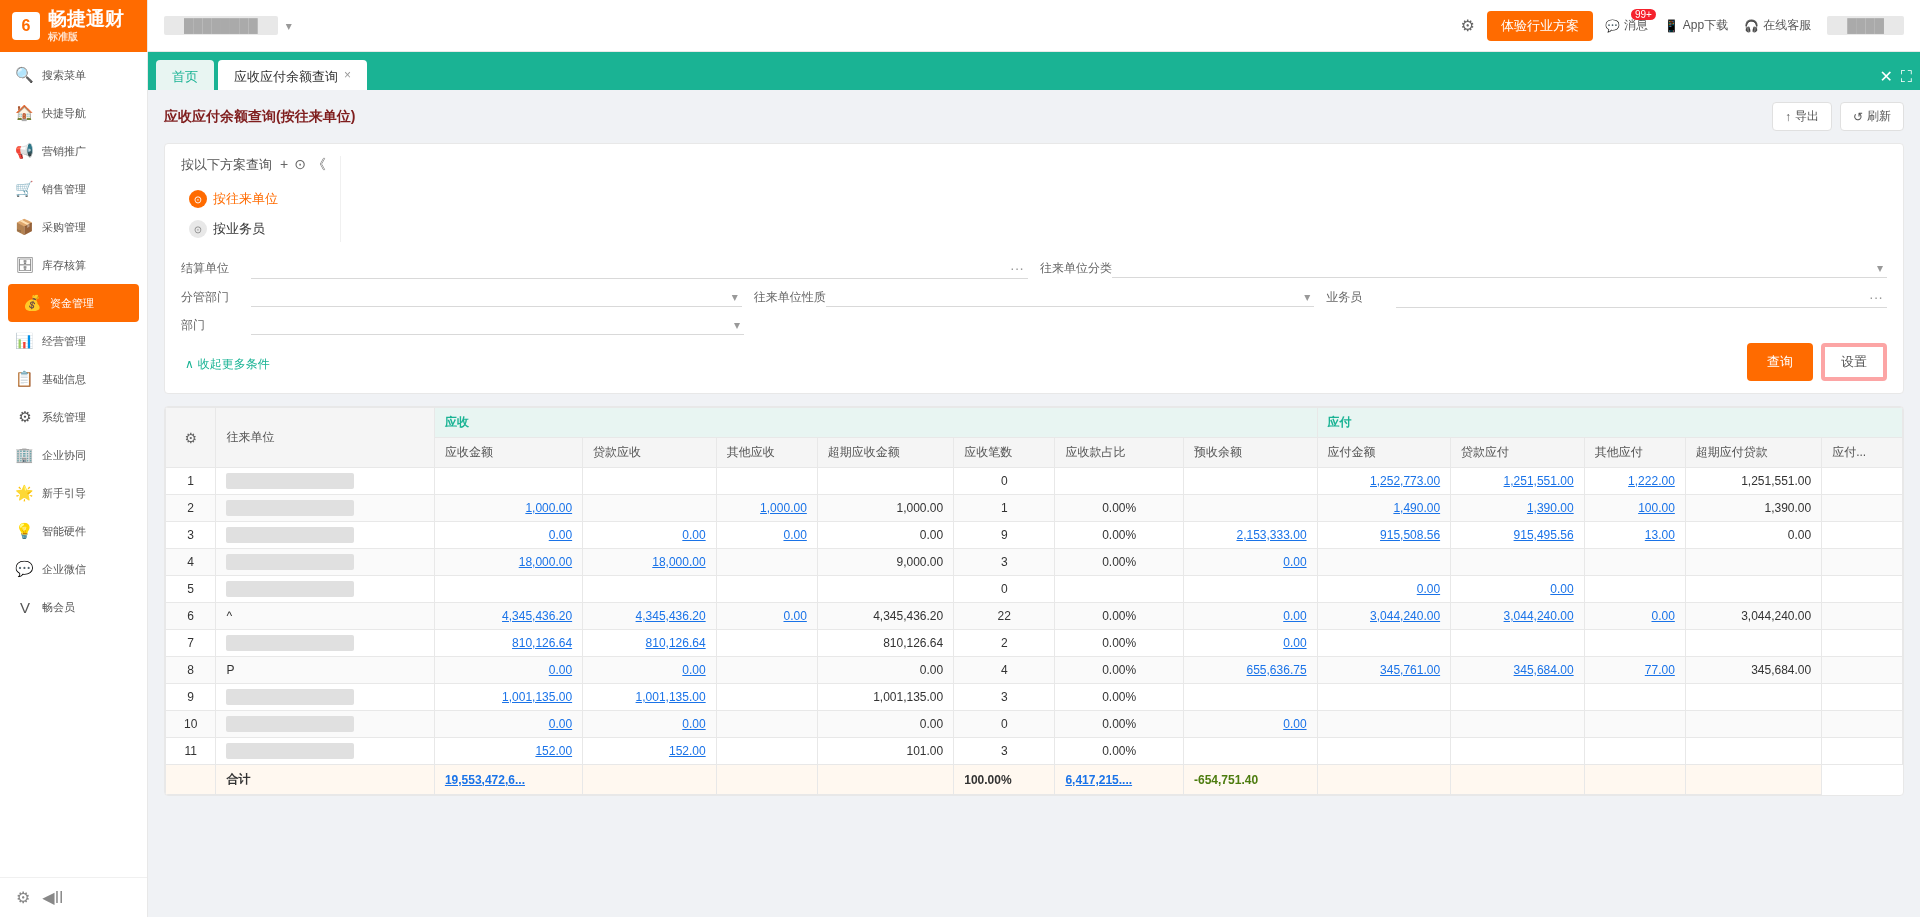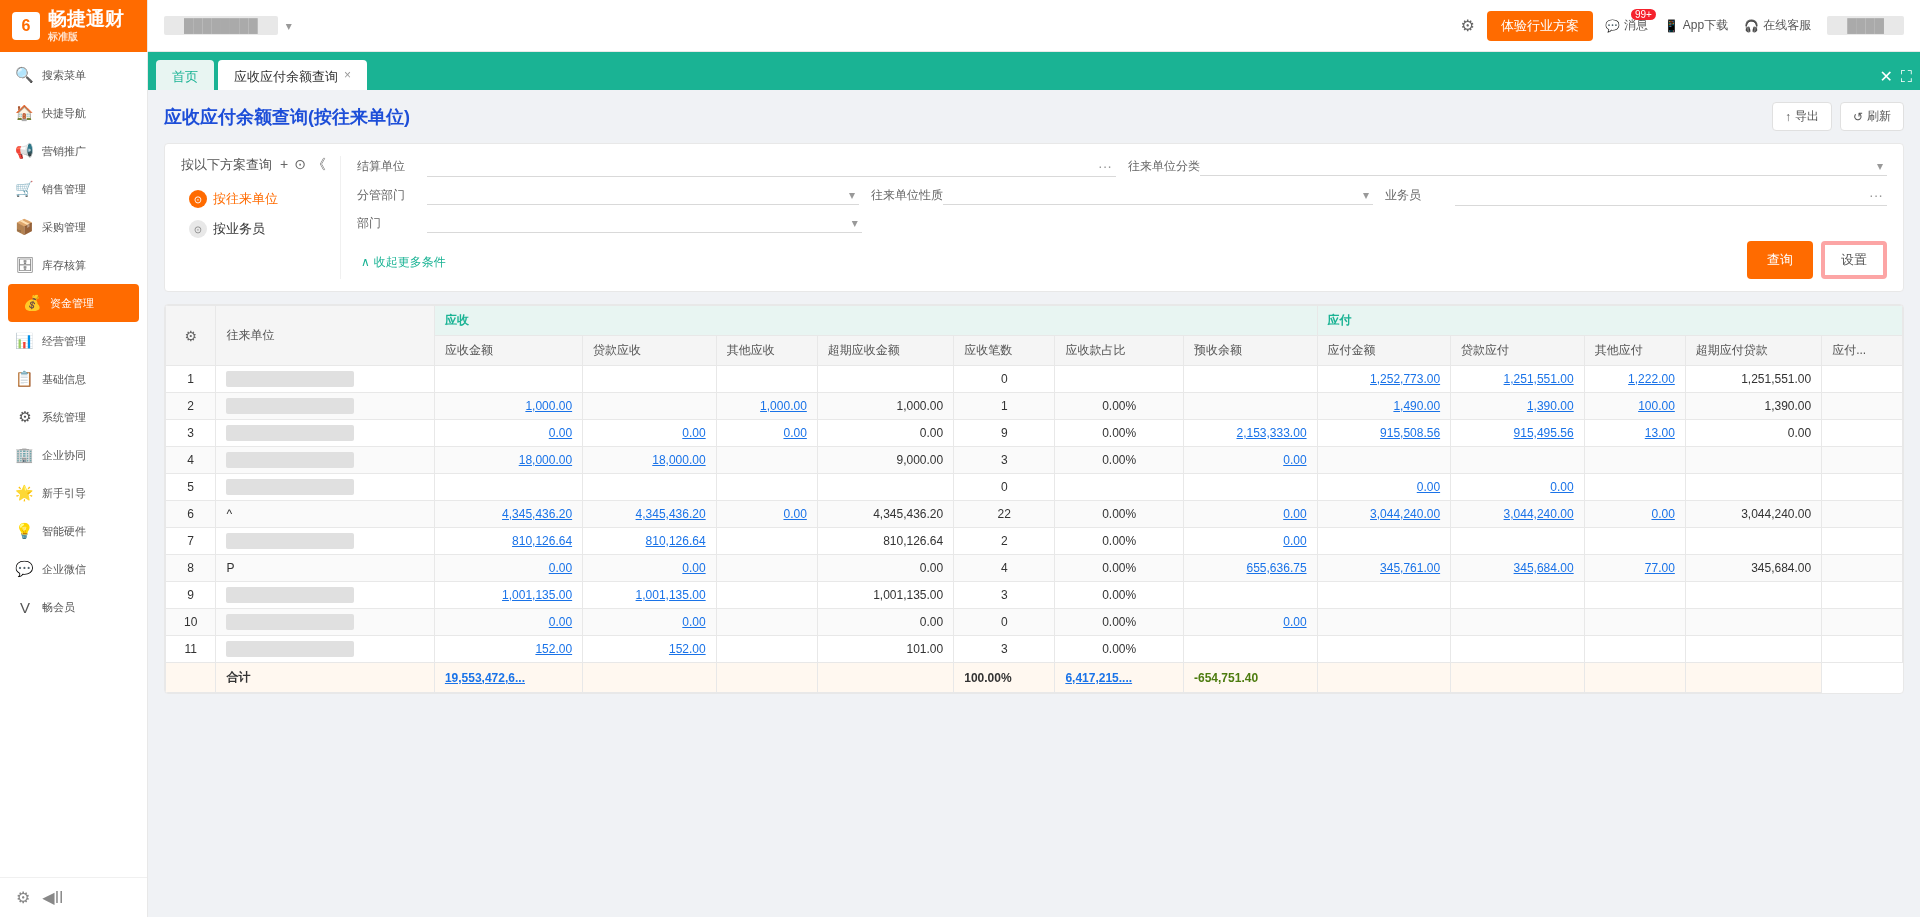--- a/index.html
+++ b/index.html
@@ -85,21 +85,21 @@
       position: absolute; top: 90px; left: 148px; right: 0; bottom: 0;
       background: #f0f2f5; overflow-y: auto;
     }
     .page-container { padding: 12px 16px; }
 
     
     .page-title-bar {
       display: flex; align-items: center; justify-content: space-between;
       margin-bottom: 12px;
     }
-    .page-title { font-size: 18px; font-weight: bold; color: #1d4ed8; }
+    .page-title { font-size: 14px; font-weight: bold; color: #7f1d1d; }
     .page-actions { display: flex; gap: 8px; }
     .btn-export, .btn-refresh {
       display: flex; align-items: center; gap: 4px;
       padding: 5px 12px; border: 1px solid #e0e0e0; background: #fff;
       border-radius: 4px; cursor: pointer; font-size: 12px; color: #555;
     }
 
     
     .filter-panel {
       background: #fff; border-radius: 4px; padding: 12px 16px;
@@ -129,21 +129,21 @@
       align-items: center; padding: 2px 4px; cursor: pointer;
     }
     .filter-select-label { flex: 1; font-size: 12px; color: #999; }
     .filter-chevron { color: #999; font-size: 12px; }
     .collapse-btn {
       display: flex; align-items: center; justify-content: center;
       gap: 4px; color: #1ab394; font-size: 12px; cursor: pointer;
       padding: 4px; margin-top: 4px;
     }
 
-    .filter-body { display: flex; gap: 16px; }
+    .filter-body { display: flex; gap: 16px; flex-direction: column; }
     .filter-left { width: 160px; border-right: 1px solid #f0f0f0; padding-right: 12px; }
     .filter-right { flex: 1; }
 
     
     .data-table-wrap {
       background: #fff; border-radius: 4px; border: 1px solid #e8e8e8;
       overflow: auto;
     }
     table { border-collapse: collapse; width: 100%; min-width: 1400px; }
     th, td { border: 1px solid #e8e8e8; padding: 6px 10px; font-size: 12px; white-space: nowrap; }

